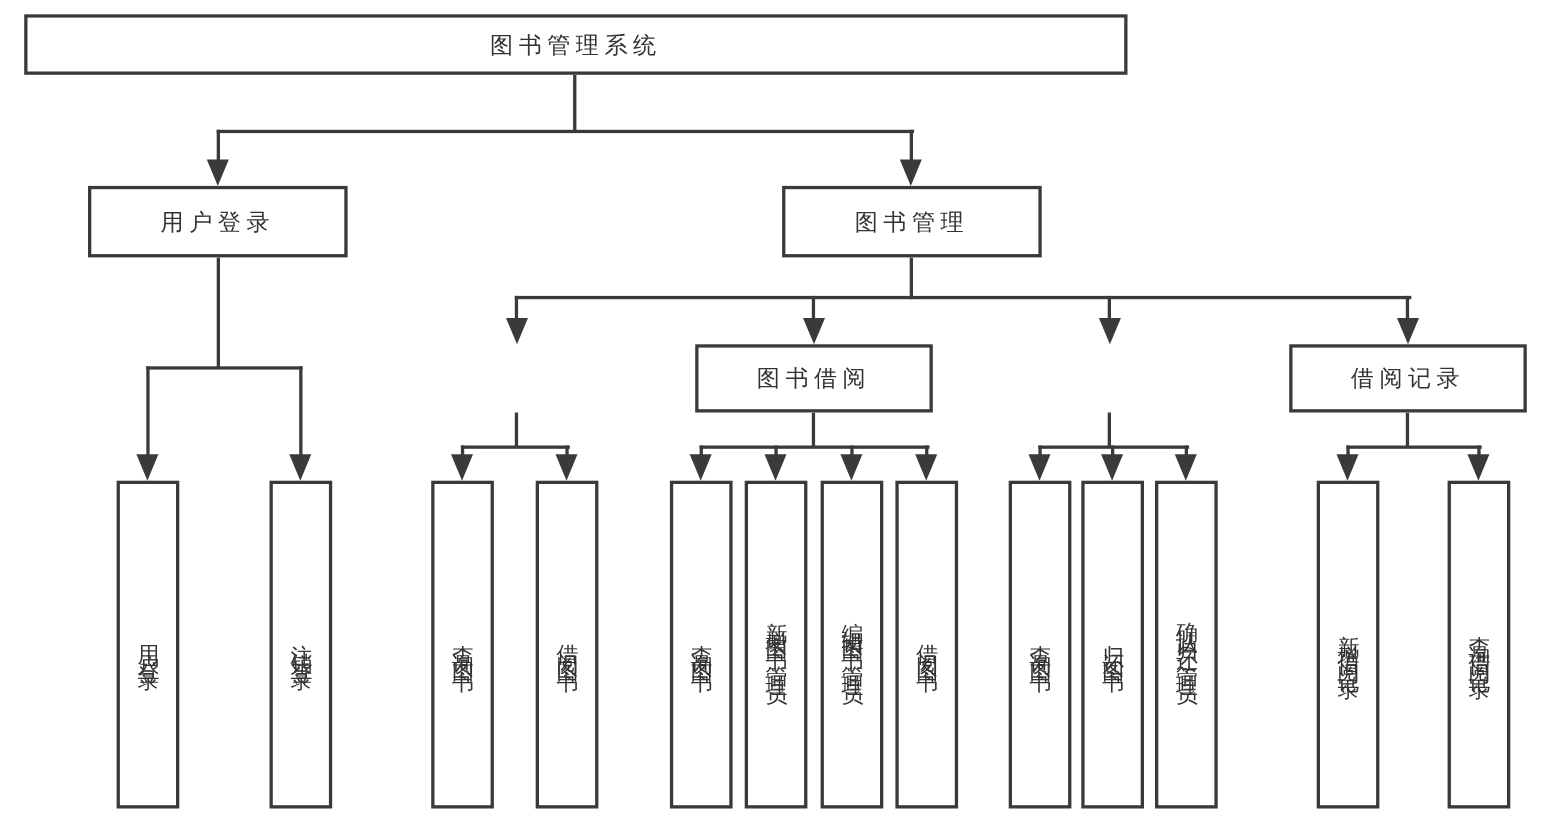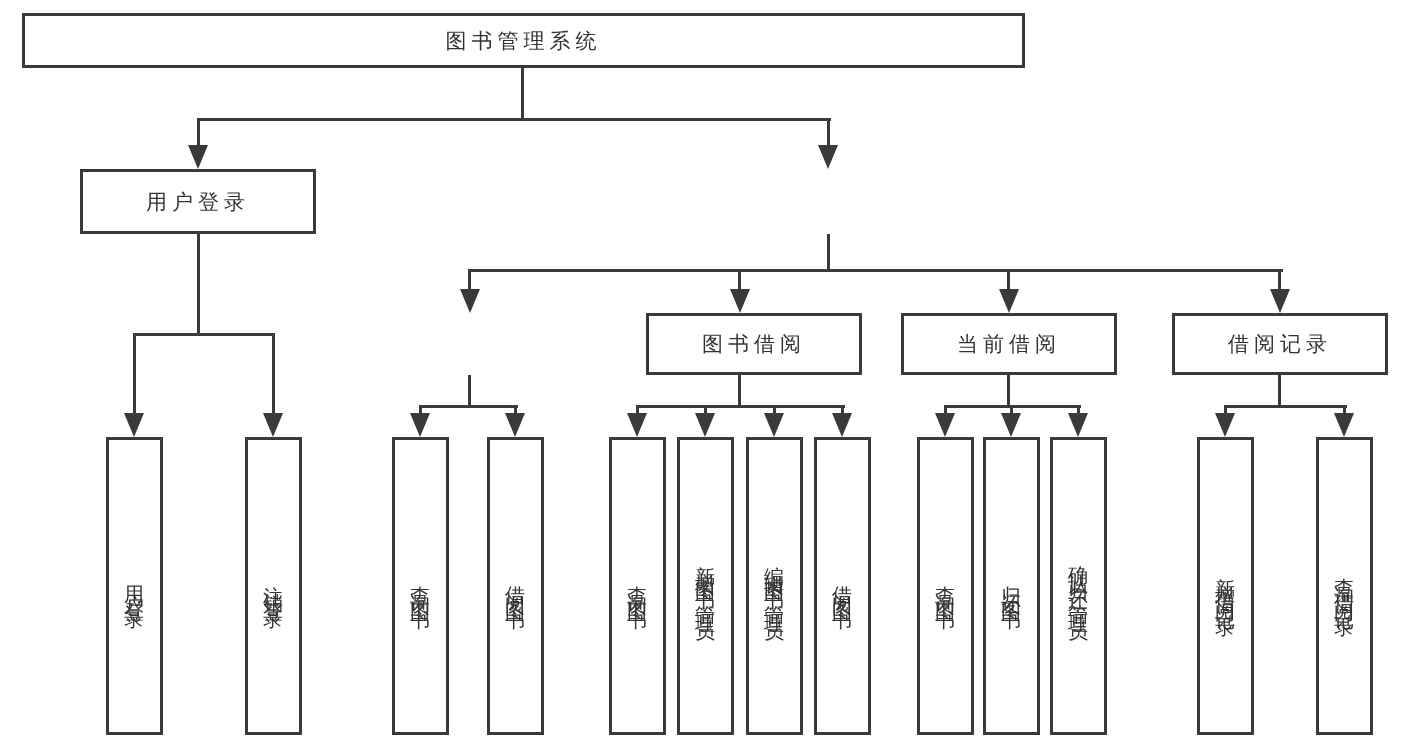--- a/index.html
+++ b/index.html
@@ -43,26 +43,26 @@
 
 <div class="canvas">
 
   <div class="node rootbox">
     <span class="hlabel">图书管理系统</span>
   </div>
 
   <div class="node l2box" style="left:80px">
     <span class="hlabel">用户登录</span>
   </div>
+  <div class="node l2box" style="left:711px">
+    <span class="hlabel">图书管理</span>
+  </div>
 
-  <div class="node l3box" style="left:646px">
+  <div class="node l3box" style="left:632px">
     <span class="hlabel">图书借阅</span>
-  </div>
-  <div class="node l3box" style="left:901px">
-    <span class="hlabel">当前借阅</span>
   </div>
   <div class="node l3box" style="left:1172px">
     <span class="hlabel">借阅记录</span>
   </div>
 
   <div class="node leafbox" style="left:106px">
     <span class="vtext">用户登录</span>
   </div>
   <div class="node leafbox" style="left:245px">
     <span class="vtext">注销登录</span>

